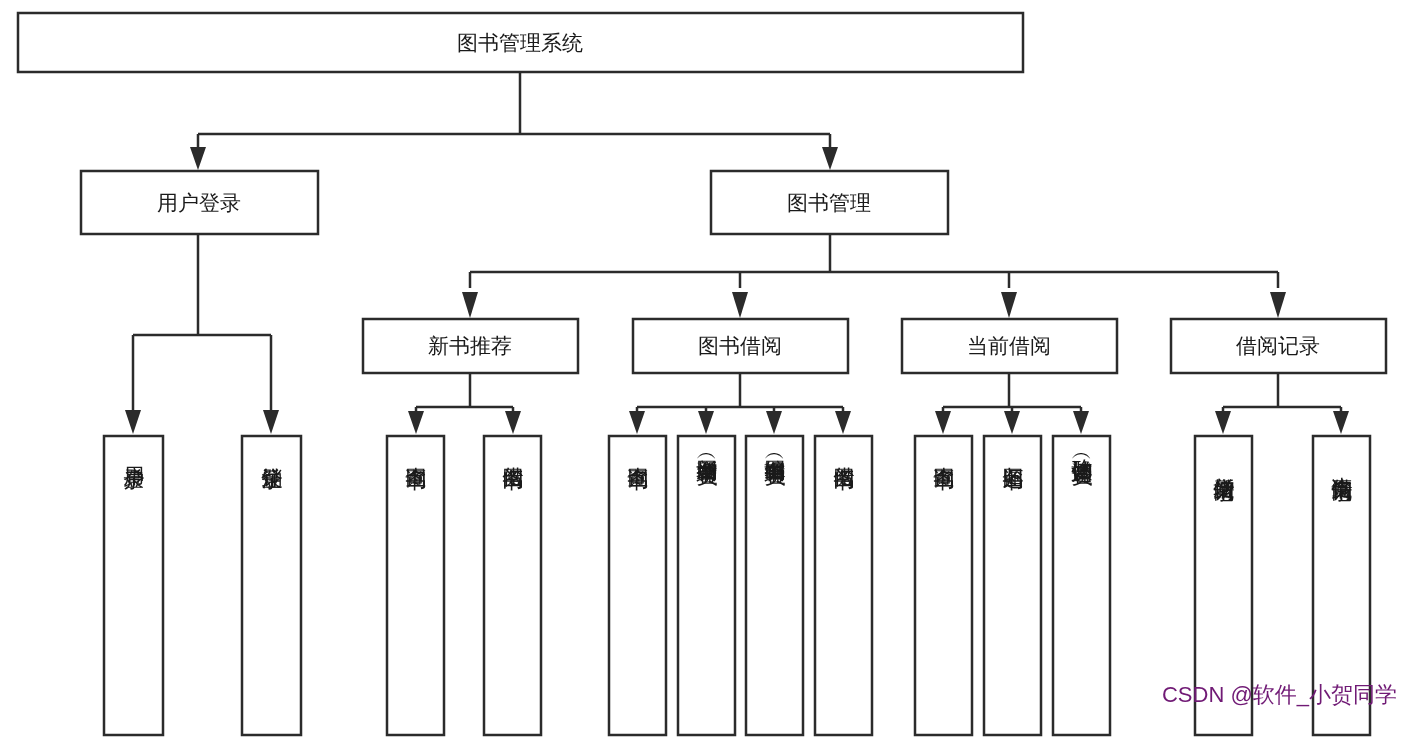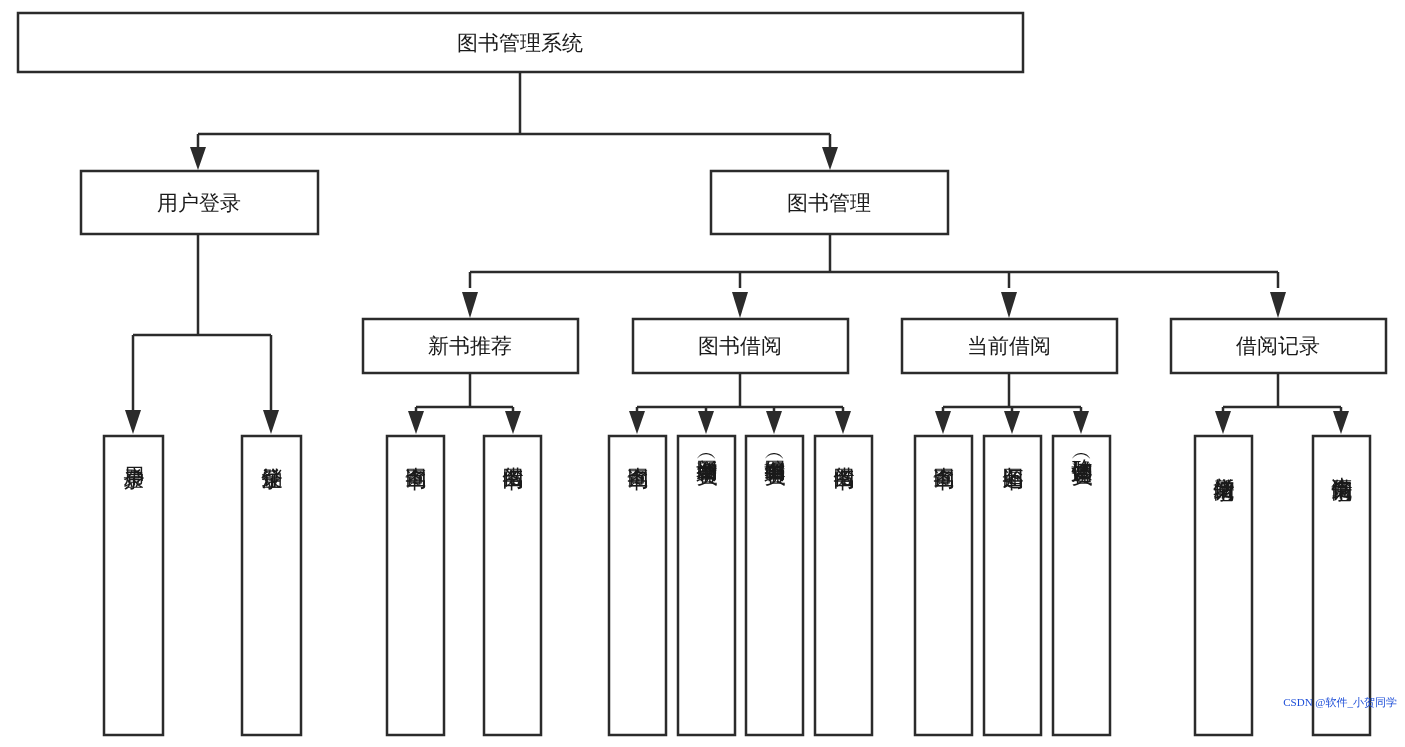--- a/index.html
+++ b/index.html
@@ -62,23 +62,23 @@
     writing-mode: vertical-rl;
     text-orientation: upright;
     letter-spacing: 1px;
     white-space: nowrap;
     pointer-events: none;
   }
   .watermark {
     position: absolute;
     right: 8px;
     bottom: 4px;
-    font-family: Liberation Serif, serif;
-    font-size: 11px;
-    color: #1d4ed8;
+    font-family: Liberation Sans, sans-serif;
+    font-size: 22px;
+    color: #701a75;
     white-space: nowrap;
     user-select: none;
   }
 </style>
 </head>
 <body>
 
 <div id="diagram-root">
 
   <svg id="tree-svg" viewBox="0 0 1405 747">

